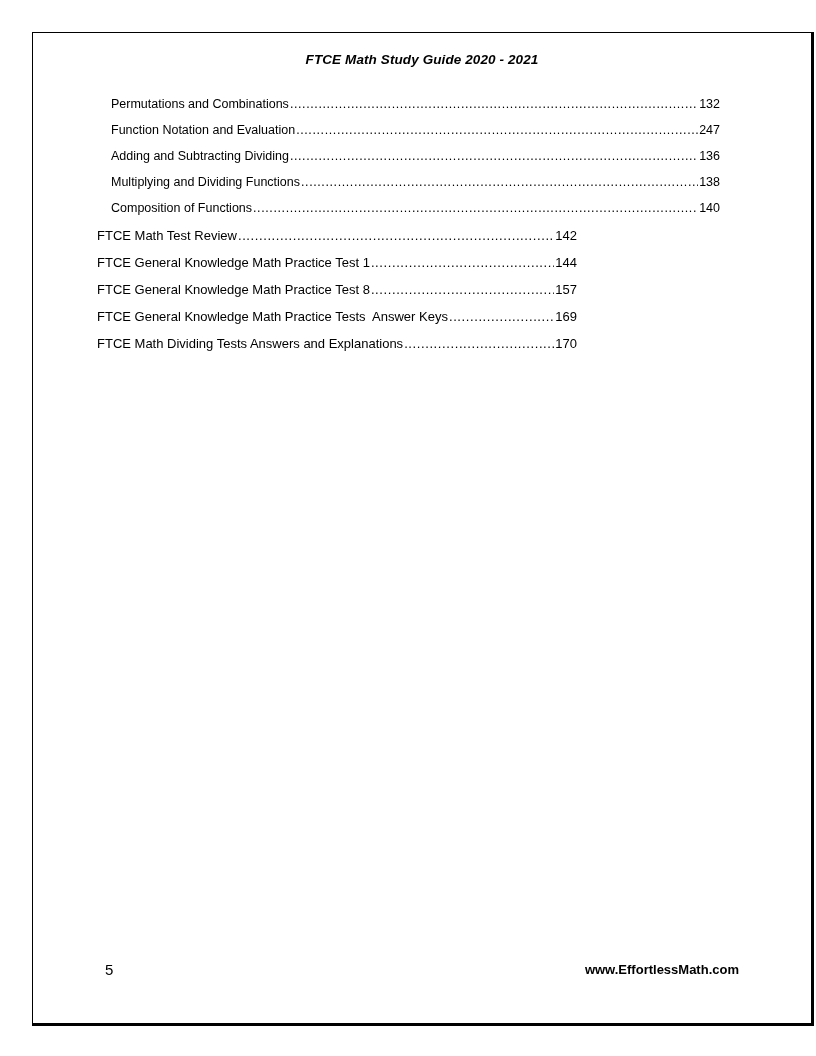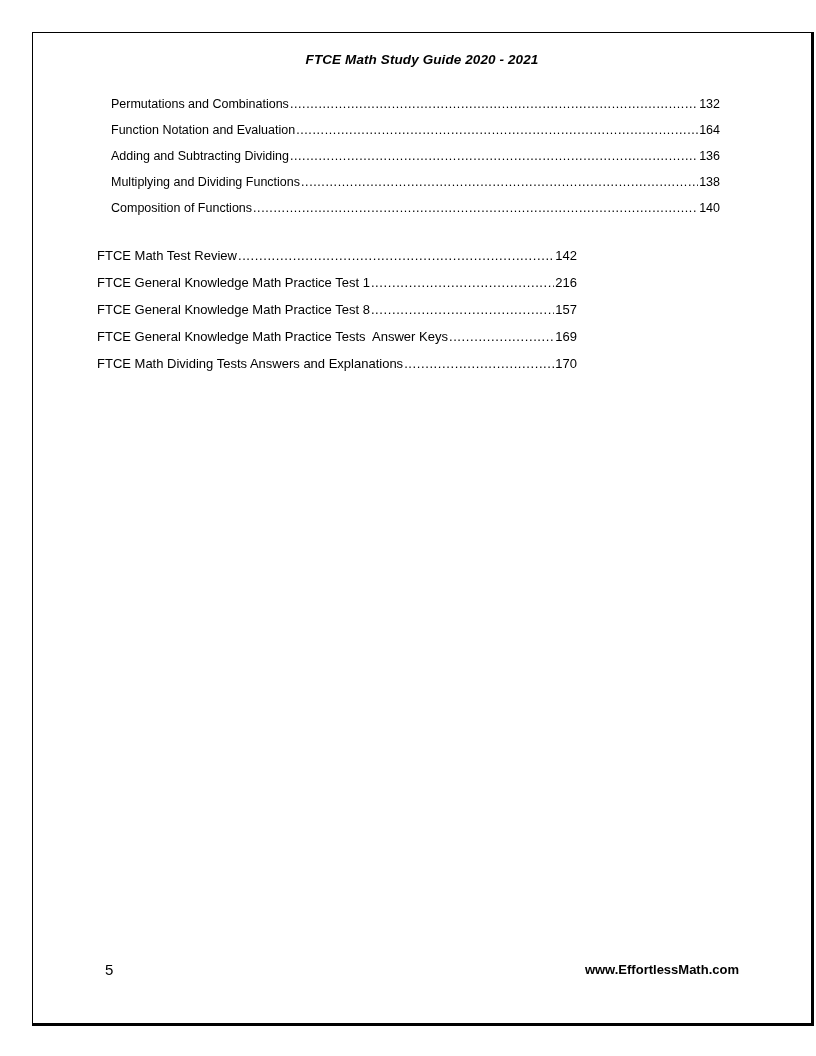--- a/index.html
+++ b/index.html
@@ -21,39 +21,39 @@
       font-size: 13px; white-space: nowrap; overflow: hidden;
     }
     .toc-row .t { flex: 0 0 auto; }
     .toc-row .dots { flex: 1 1 auto; overflow: hidden; margin: 0 1px; }
     .toc-row .dots::after {
       content: "....................................................................................................................................................................................................................................................................................";
       letter-spacing: 0.6px;
     }
     .toc-row .p { flex: 0 0 auto; }
     .sub { left: 78px; width: 609px; font-size: 12.5px; }
-    .main { left: 64px; width: 480px; margin-top: 20px; }
+    .main { left: 64px; width: 480px; }
     .footer-page { position: absolute; left: 72px; top: 928px; font-size: 15px; }
     .footer-url { position: absolute; right: 72px; top: 929px; font-size: 13px; font-weight: bold; }
   </style>
 </head>
 <body>
 
 <div class="page">
   <div class="header-title">FTCE Math Study Guide 2020 - 2021</div>
 
   <div class="toc-row sub" style="top:64px">
     <span class="t">Permutations and Combinations</span>
     <span class="dots"></span>
     <span class="p">132</span>
   </div>
   <div class="toc-row sub" style="top:90px">
     <span class="t">Function Notation and Evaluation</span>
     <span class="dots"></span>
-    <span class="p">164</span>
+    <span class="p">247</span>
   </div>
   <div class="toc-row sub" style="top:116px">
     <span class="t">Adding and Subtracting Dividing</span>
     <span class="dots"></span>
     <span class="p">136</span>
   </div>
   <div class="toc-row sub" style="top:142px">
     <span class="t">Multiplying and Dividing Functions</span>
     <span class="dots"></span>
     <span class="p">138</span>
@@ -65,21 +65,21 @@
   </div>
 
   <div class="toc-row main" style="top:195px">
     <span class="t">FTCE Math Test Review</span>
     <span class="dots"></span>
     <span class="p">142</span>
   </div>
   <div class="toc-row main" style="top:222px">
     <span class="t">FTCE General Knowledge Math Practice Test 1</span>
     <span class="dots"></span>
-    <span class="p">216</span>
+    <span class="p">144</span>
   </div>
   <div class="toc-row main" style="top:249px">
     <span class="t">FTCE General Knowledge Math Practice Test 8</span>
     <span class="dots"></span>
     <span class="p">157</span>
   </div>
   <div class="toc-row main" style="top:276px">
     <span class="t" style="white-space:pre">FTCE General Knowledge Math Practice Tests  Answer Keys</span>
     <span class="dots"></span>
     <span class="p">169</span>

